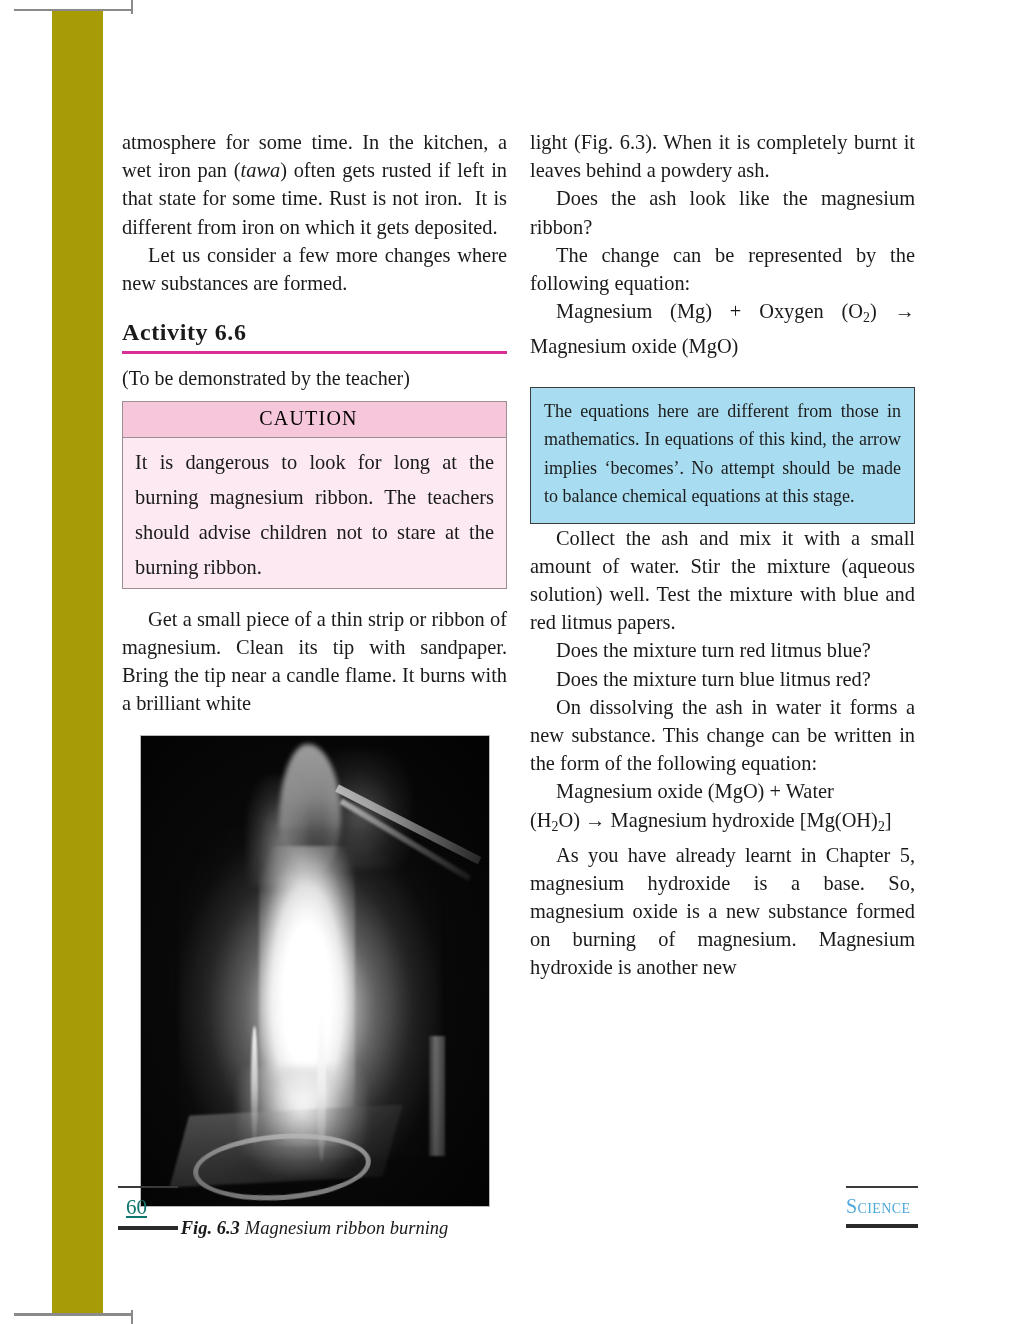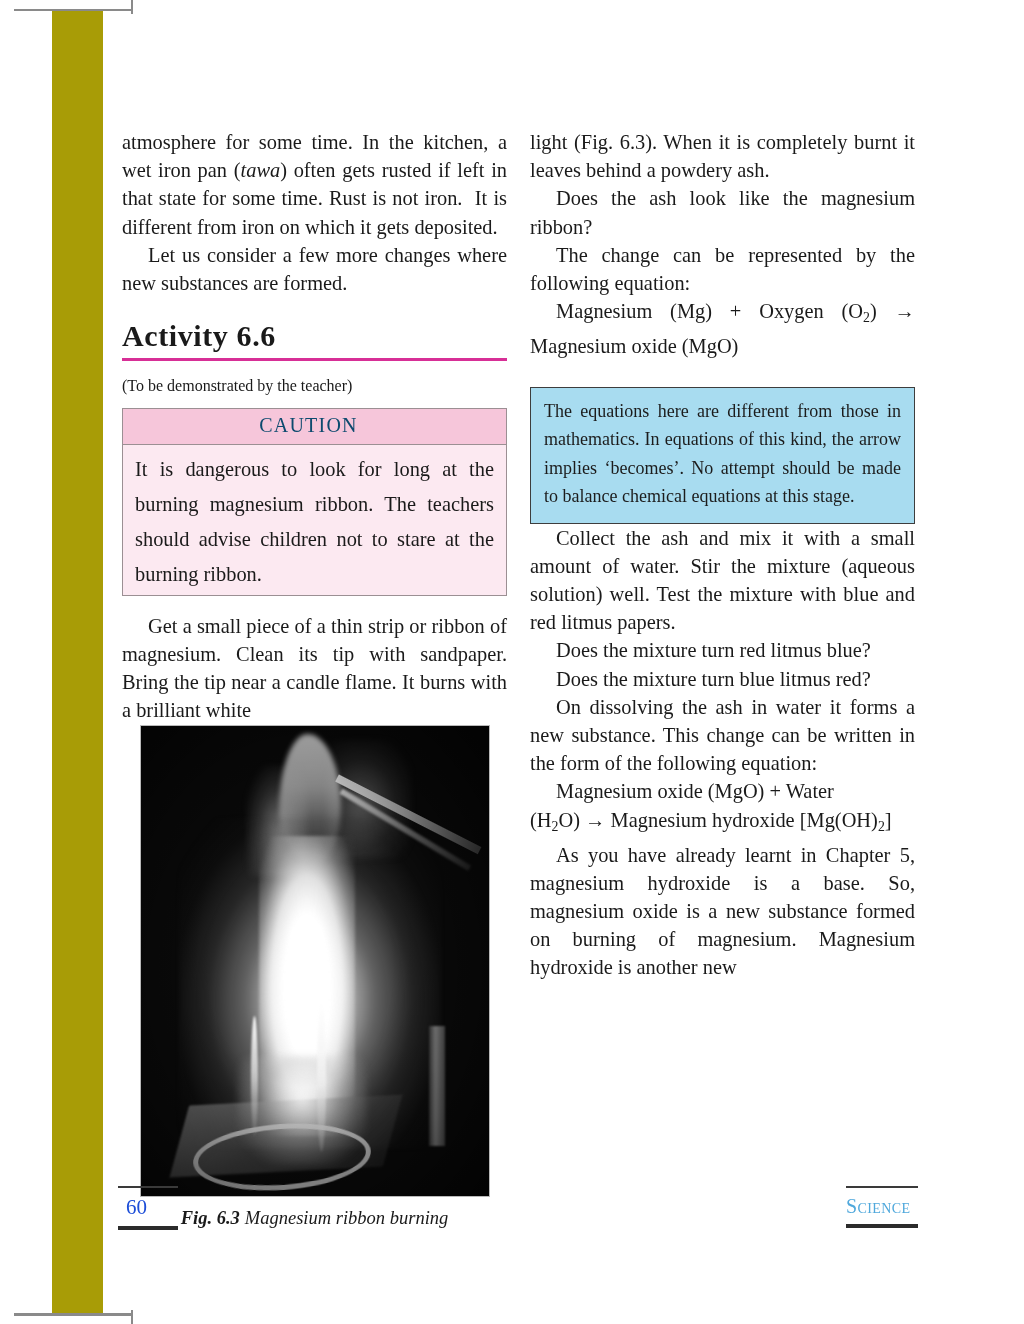--- a/index.html
+++ b/index.html
@@ -84,64 +84,64 @@
     text-justify: inter-word;
     hyphens: none;
   }
   p.indent { text-indent: 26px; }
   p.noindent { text-indent: 0; }
 
   
   #activity-block { margin-top: 22px; }
   #activity-heading {
     margin: 0;
-    font-size: 30px;
+    font-size: 24px;
     font-weight: bold;
     letter-spacing: 0.6px;
     padding-bottom: 5px;
   }
   #activity-rule {
     height: 2.5px;
     background: #d72f96;
     width: 100%;
     margin-bottom: 11px;
   }
   #activity-subtitle {
     margin: 0 0 9px 0;
-    font-size: 16px;
+    font-size: 20px;
     line-height: 27px;
     text-align: justify;
   }
 
   
   #caution-box {
     border: 1px solid #9b8f93;
     width: 100%;
     box-sizing: border-box;
   }
   #caution-title {
     background: #f6c6da;
-    color: #0c4a6e;
+    color: #000000;
     text-align: center;
     font-size: 20px;
     letter-spacing: 1.2px;
     padding: 5px 12px 7px 0;
     border-bottom: 1px solid #9b8f93;
   }
   #caution-body {
     background: #fce9f1;
     padding: 7px 12px 3px 12px;
     font-size: 20.4px;
     line-height: 35px;
     text-align: justify;
     color: #1a1a1a;
   }
 
   
-  #figure-block { }
+  #figure-block { margin-top: 17px; }
   #figure-photo {
     width: 348px;
     height: 470px;
     margin: 0 auto;
     border: 1px solid #b9b9b9;
     background: #0a0a0a;
     position: relative;
     overflow: hidden;
   }
   
@@ -322,21 +322,22 @@
     width: 100%;
   }
   .foot-rule-bottom {
     height: 3.5px;
     background: #2b2b2b;
     width: 100%;
   }
   #page-number {
     font-size: 21px;
     padding: 7px 0 6px 8px;
-    color: #1d4ed8;
+    color: #0f766e;
+    text-decoration: underline;
   }
   #book-name {
     font-size: 20px;
     padding: 7px 0 6px 0;
     text-align: left;
     color: #4fa8dc;
     font-variant: small-caps;
     letter-spacing: 0.4px;
   }
 </style>

